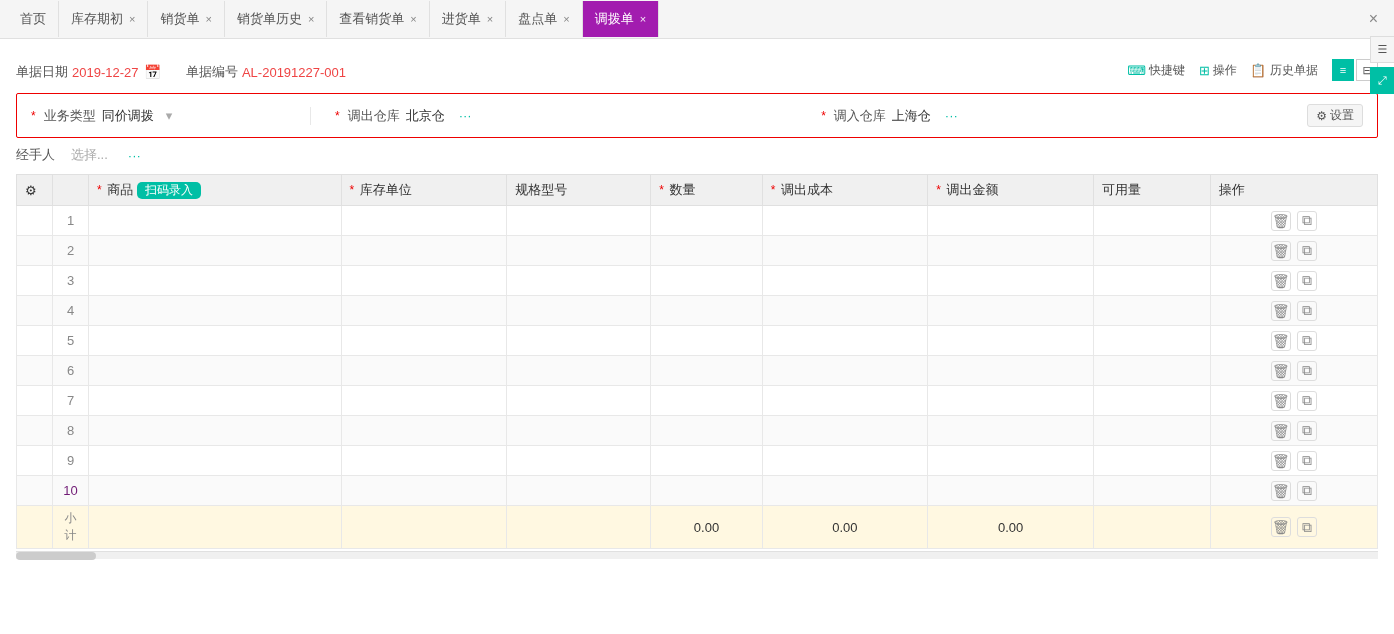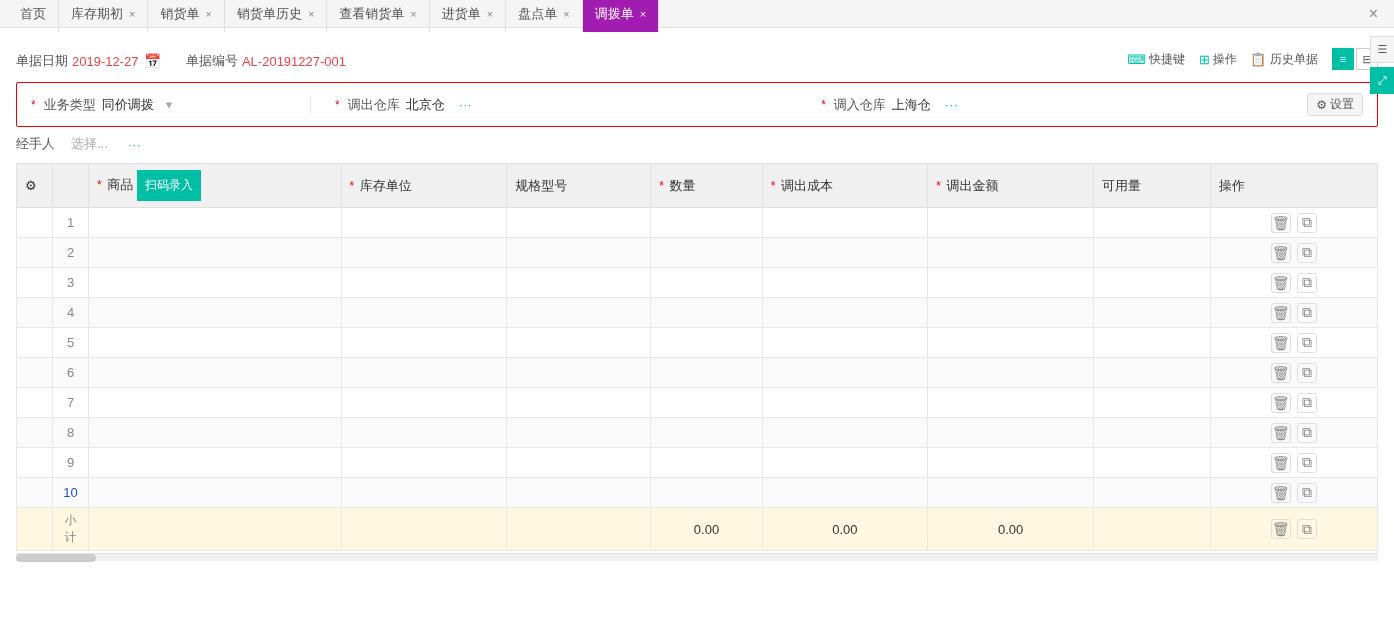--- a/index.html
+++ b/index.html
@@ -4,21 +4,21 @@
   <style>
     * { box-sizing: border-box; margin: 0; padding: 0; }
     body { font-family: "Microsoft YaHei", Arial, sans-serif; font-size: 13px; background: #fff; color: #333; overflow: hidden; }
 
     
     .tab-bar {
       display: flex;
       align-items: center;
       background: #f5f5f5;
       border-bottom: 1px solid #e0e0e0;
-      height: 28px;
+      height: 39px;
       padding: 0 4px;
     }
     .tab-item {
       display: flex;
       align-items: center;
       padding: 0 12px;
       height: 36px;
       cursor: pointer;
       white-space: nowrap;
       font-size: 13px;
@@ -223,22 +223,22 @@
       width: 36px;
       text-align: center;
     }
     .th-row-num { width: 36px; text-align: center; }
     .th-ops { text-align: center; min-width: 80px; }
     .td-center { text-align: center; }
     .scan-btn {
       background: #00bfa5;
       color: #fff;
       border: none;
-      border-radius: 0;
-      padding: 7px 8px;
+      border-radius: 5px;
+      padding: 0 8px;
       font-size: 12px;
       cursor: pointer;
       white-space: nowrap;
     }
     .row-ops {
       display: flex;
       align-items: center;
       justify-content: center;
       gap: 6px;
     }
@@ -594,21 +594,21 @@
       <td></td>
       <td class="td-center">
         <div class="row-ops">
           <span class="op-icon">🗑</span>
           <span class="op-icon">⧉</span>
         </div>
       </td>
     </tr>
           <tr>
       <td class="td-center"></td>
-      <td class="td-center" style="color:#1d4ed8;">10</td>
+      <td class="td-center" style="color:#701a75;">10</td>
       <td></td>
       <td></td>
       <td></td>
       <td></td>
       <td></td>
       <td></td>
       <td></td>
       <td class="td-center">
         <div class="row-ops">
           <span class="op-icon">🗑</span>

